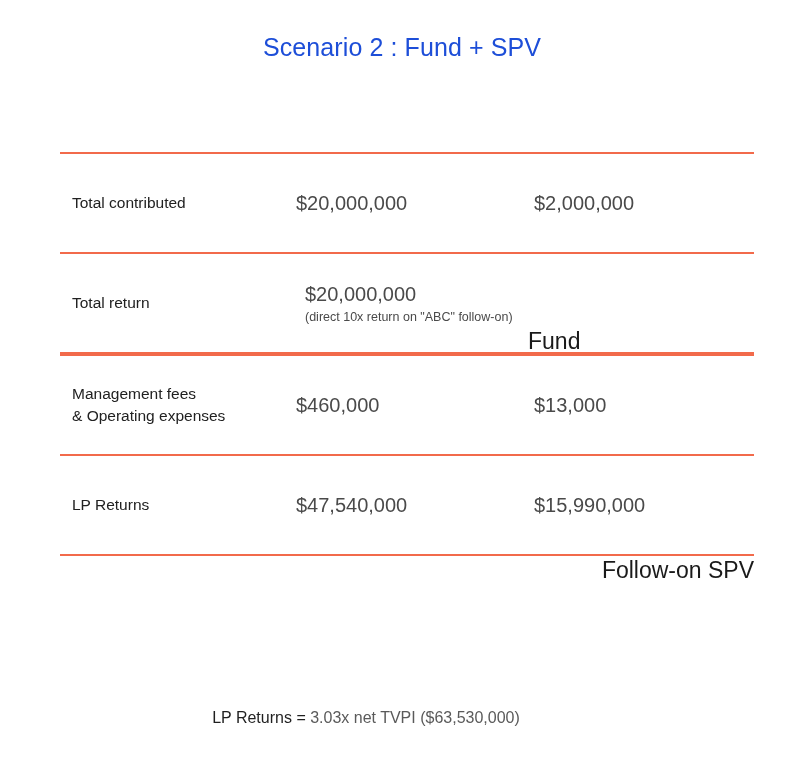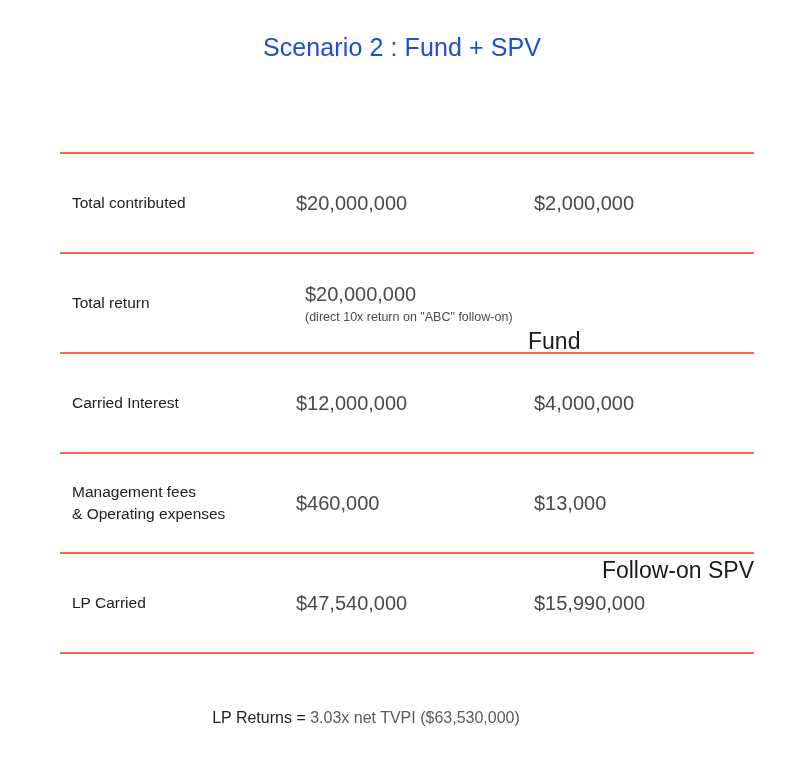--- a/index.html
+++ b/index.html
@@ -150,52 +150,41 @@
         <div class="row-label">Total return</div>
       </div>
       <div class="col-spv">
         <div class="cell-value">$20,000,000</div>
         <div class="cell-note">(direct 10x return on "ABC" follow-on)</div>
       </div>
     </div>
 
     <div class="rule"></div>
 
-    <div class="row data-row">
-      <div class="col-label">
-        <div class="row-label">Carried Interest</div>
-      </div>
-      <div class="col-fund">
-        <div class="cell-value">$12,000,000</div>
-      </div>
-      <div class="col-spv">
-        <div class="cell-value">$4,000,000</div>
-      </div>
-    </div>
 
     <div class="rule"></div>
 
     <div class="row data-row">
       <div class="col-label">
         <div class="row-label">Management fees</div>
         <div class="row-label">&amp; Operating expenses</div>
       </div>
       <div class="col-fund">
         <div class="cell-value">$460,000</div>
       </div>
       <div class="col-spv">
         <div class="cell-value">$13,000</div>
       </div>
     </div>
 
     <div class="rule"></div>
 
     <div class="row data-row">
       <div class="col-label">
-        <div class="row-label">LP Carried</div>
+        <div class="row-label">LP Returns</div>
       </div>
       <div class="col-fund">
         <div class="cell-value">$47,540,000</div>
       </div>
       <div class="col-spv">
         <div class="cell-value">$15,990,000</div>
       </div>
     </div>
 
     <div class="rule"></div>

